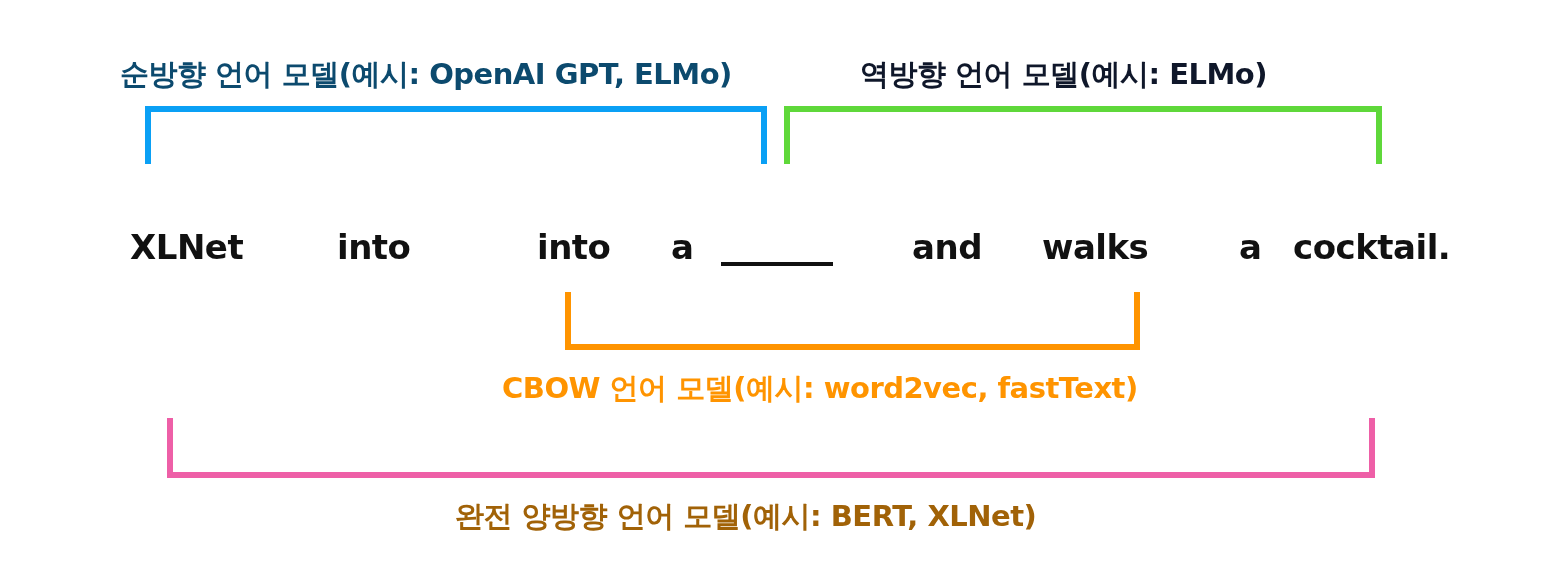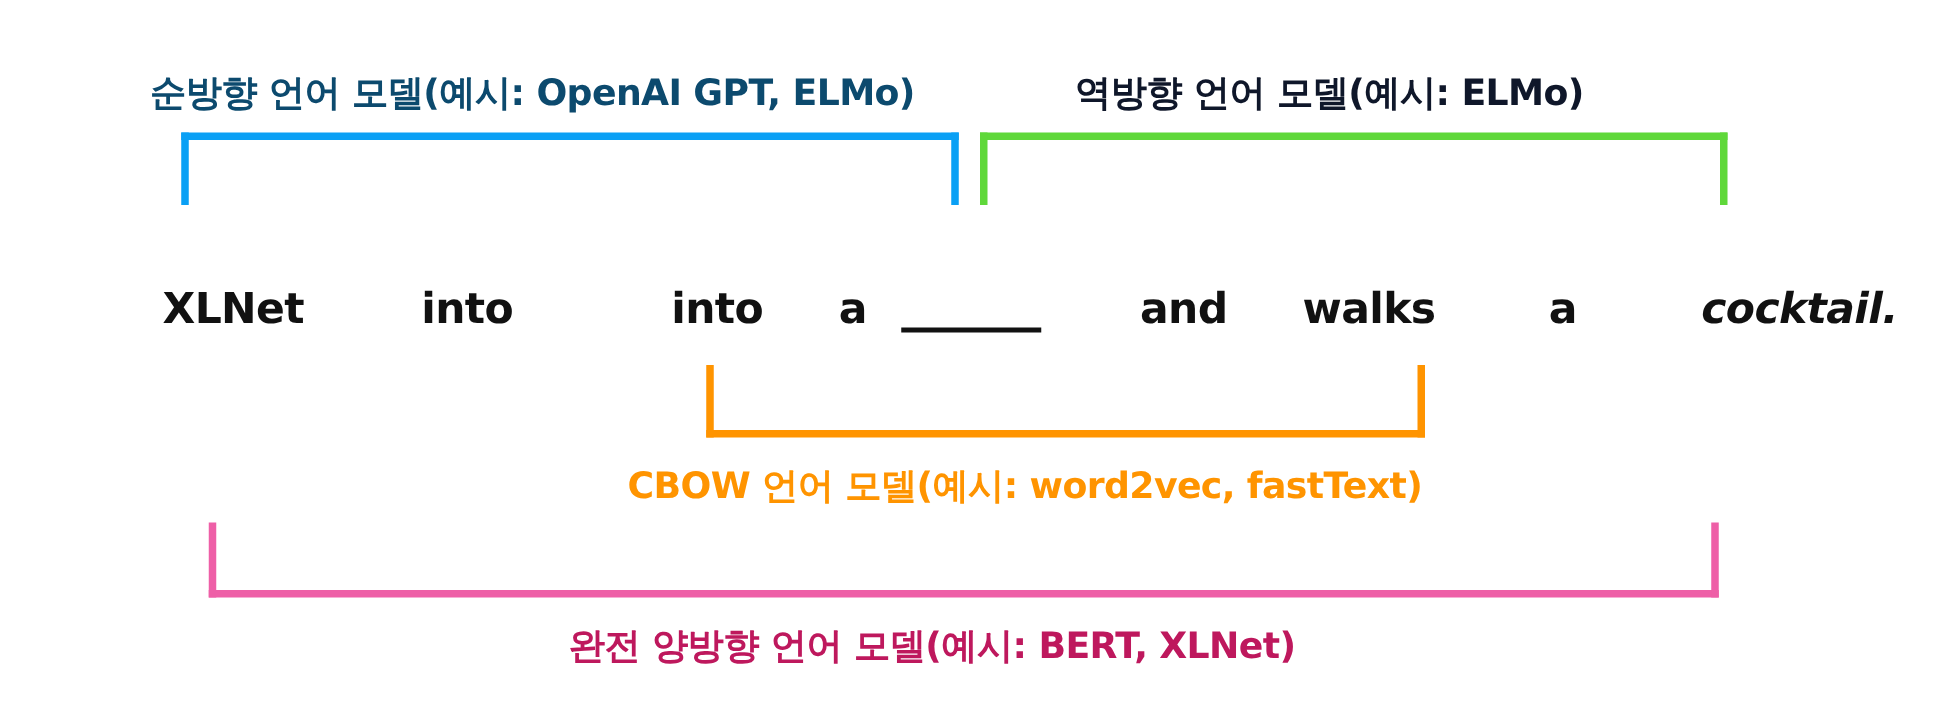--- a/index.html
+++ b/index.html
@@ -23,20 +23,20 @@
 
 <div>
   <span class="word" style="left:130px;">XLNet</span>
   <span class="word" style="left:337px;">into</span>
   <span class="word" style="left:537px;">into</span>
   <span class="word" style="left:671px;">a</span>
   <span class="blank" style="left:721px; width:112px;"></span>
   <span class="word" style="left:872px;margin-left:40px;">and</span>
   <span class="word" style="left:1042px;">walks</span>
   <span class="word" style="left:1239px;">a</span>
-  <span class="word" style="left:1361px;font-style:italic;">cocktail.</span>
+  <span class="word" style="left:1293px;">cocktail.</span>
 </div>
 
 <div class="bracket bottom" style="left:565px; top:292px; width:575px; height:58px; border-color:#ff9400;"></div>
 <div class="label" style="left:502px; top:370px; color:#ff9400;">CBOW 언어 모델(예시: word2vec, fastText)</div>
 
 <div class="bracket bottom" style="left:167px; top:418px; width:1208px; height:60px; border-color:#ee5fa7;"></div>
-<div class="label" style="left:455px; top:498px; color:#be185d;">완전 양방향 언어 모델(예시: BERT, XLNet)</div>
+<div class="label" style="left:455px; top:498px; color:#a16207;">완전 양방향 언어 모델(예시: BERT, XLNet)</div>
 
 </body></html>

